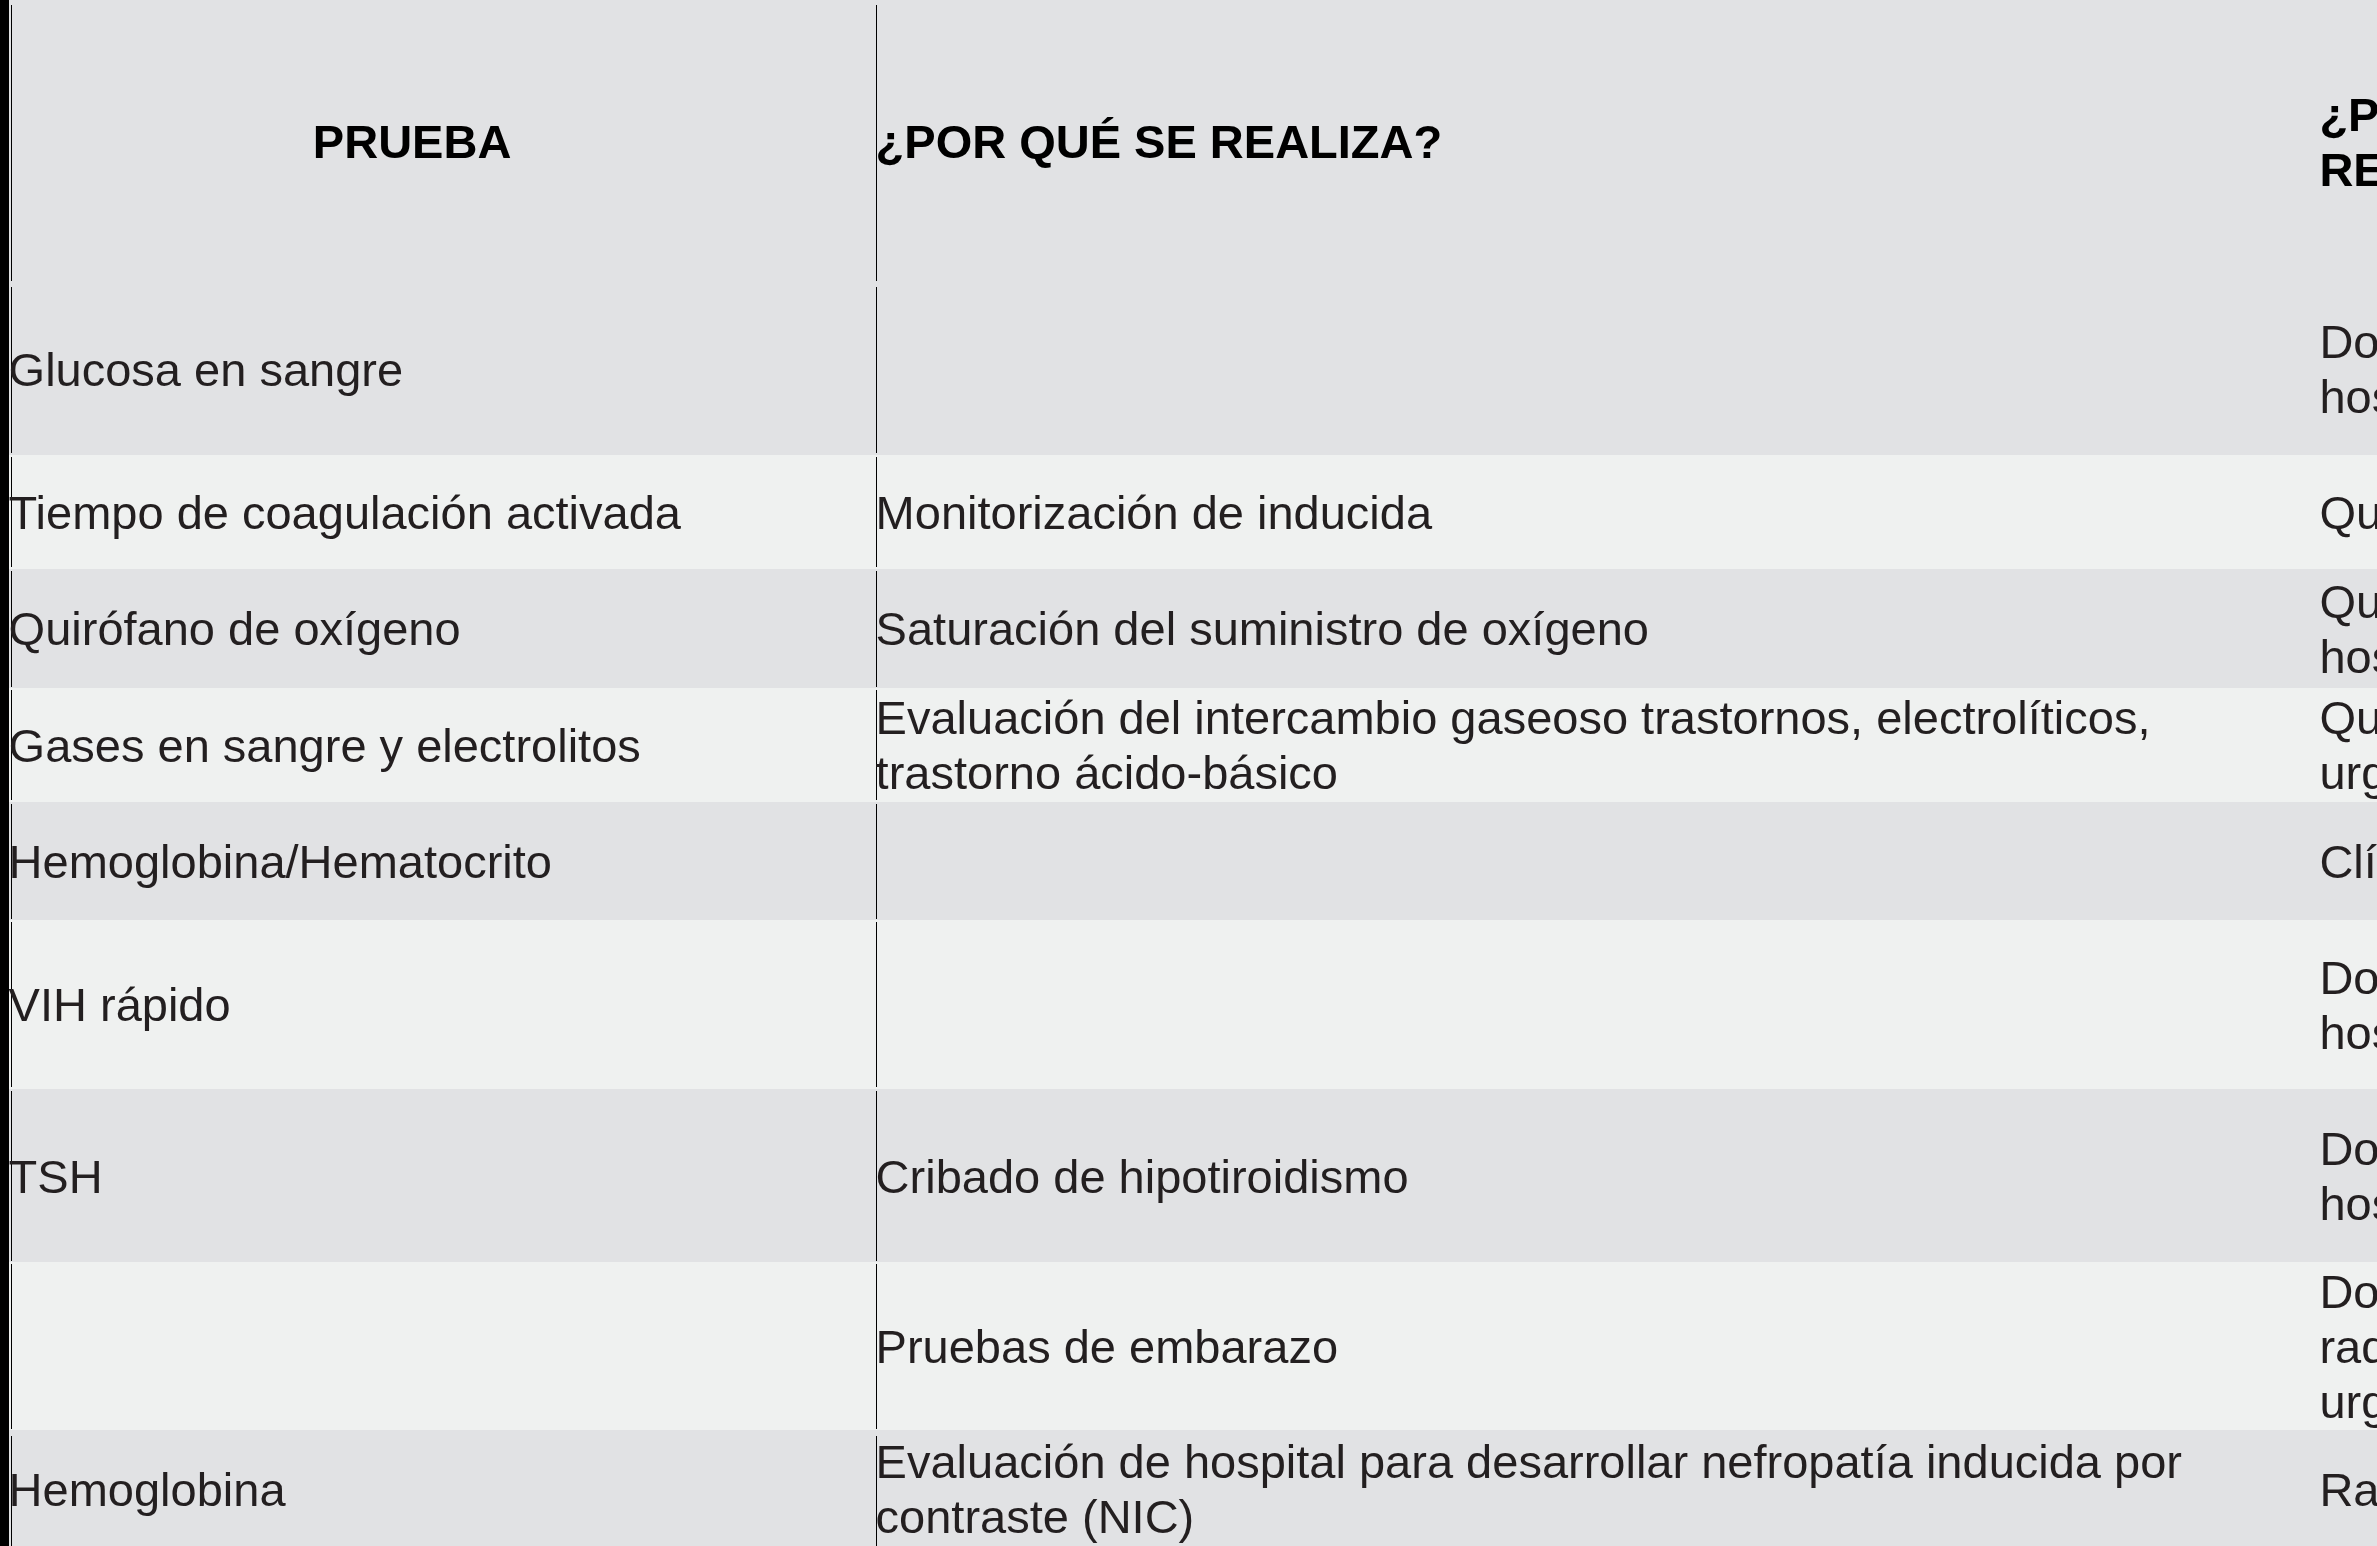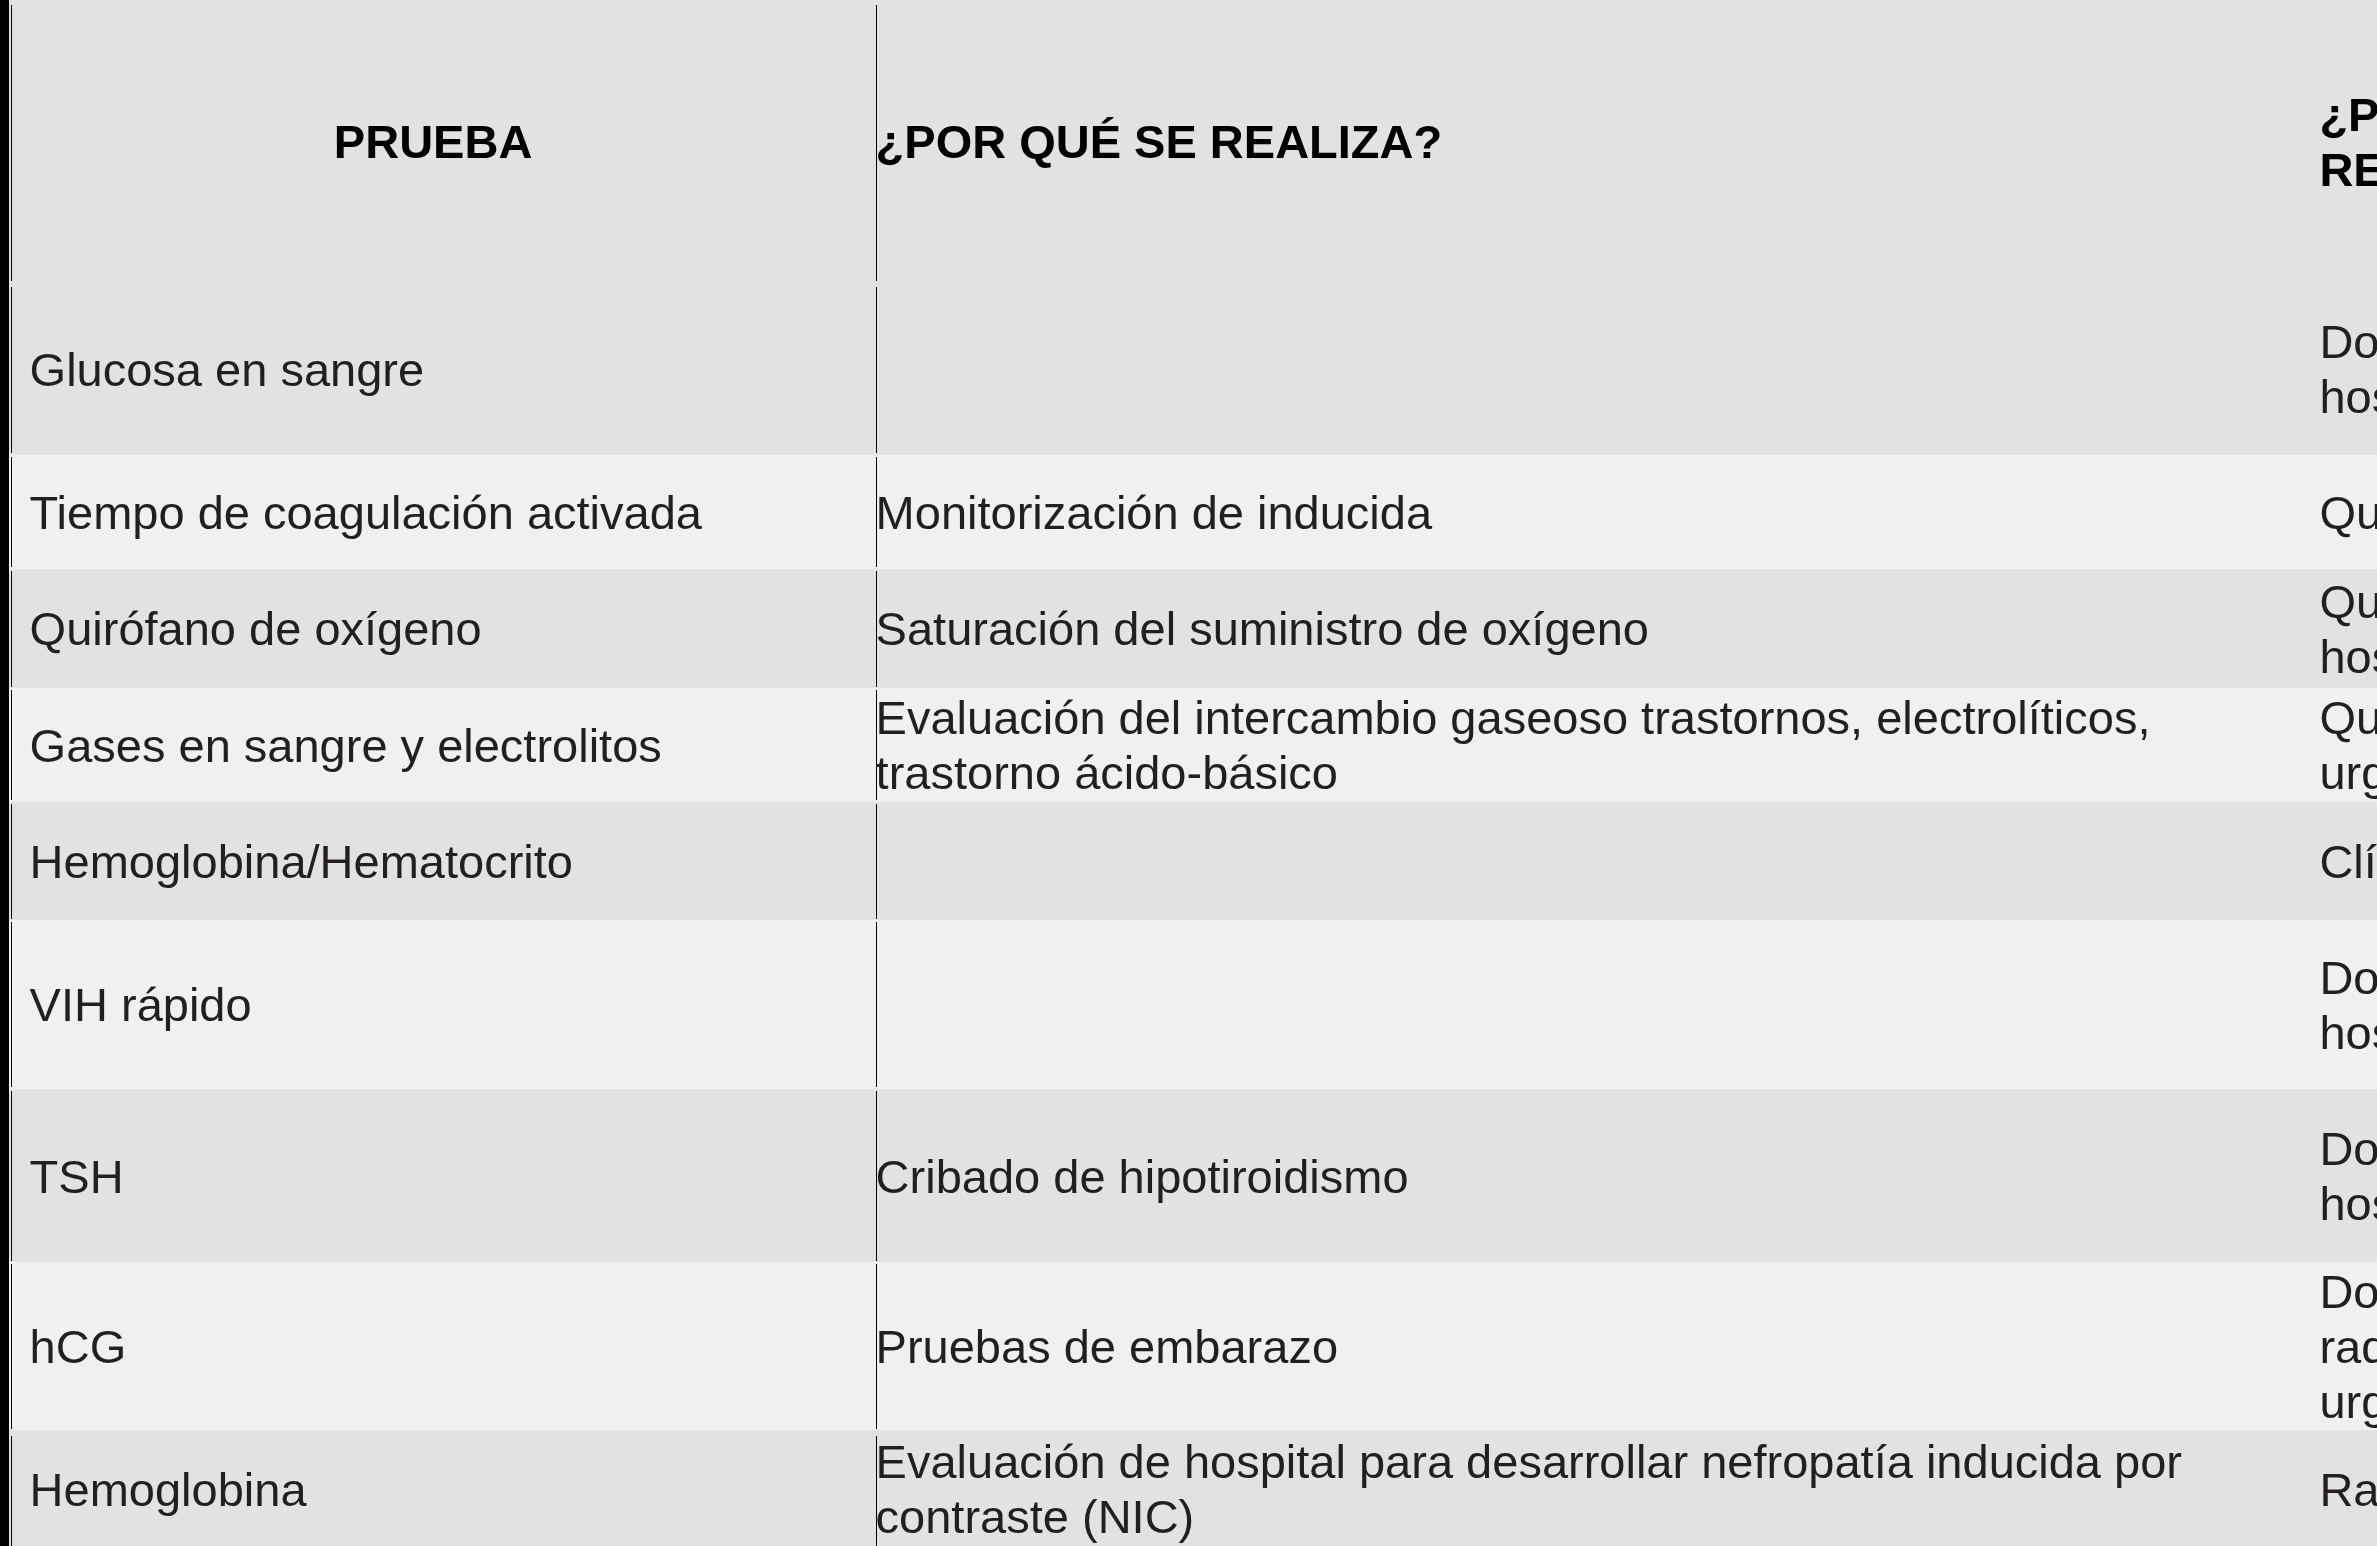--- a/index.html
+++ b/index.html
@@ -36,21 +36,21 @@
       top: 0;
       bottom: 0;
       display: flex;
       align-items: center;
       box-sizing: border-box;
       color: #231f20;
       font-size: 47px;
       line-height: 55px;
       white-space: normal;
     }
-    .c1 { left: 21px;    width: 864px; }
+    .c1 { left: 0;    width: 864px; }
     .c2 { left: 867px; width: 1439px; }
     .c3 { left: 2307px; width: 388px; padding-left: 3.8px; }
 
     .vline {
       position: absolute;
       width: 1.4px;
       background: #000000;
     }
     .vline.l1 { left: 2.4px; }
     .vline.l2 { left: 867px; }
@@ -136,21 +136,20 @@
     <div class="vline l2" style="top:1.9px; height:170px;"></div>
     <div class="cell c1">TSH</div>
     <div class="cell c2">Cribado de hipotiroidismo</div>
     <div class="cell c3">Domicilio, clínica, hospital</div>
 
   </div>
 
   <div class="row light" style="top:1262px; height:168px;">
     <div class="vline l1" style="top:1.9px; height:165px;"></div>
     <div class="vline l2" style="top:1.9px; height:165px;"></div>
-    <div class="cell c1">hCG</div>
     <div class="cell c2">Pruebas de embarazo</div>
     <div class="cell c3">Domicilio, radiología, urgencias</div>
 
   </div>
 
   <div class="row dark" style="top:1431px; height:116px;">
     <div class="vline l1" style="top:4.8px; height:111px;"></div>
     <div class="vline l2" style="top:4.8px; height:111px;"></div>
     <div class="cell c1">Hemoglobina</div>
     <div class="cell c2">Evaluación de hospital para desarrollar nefropatía inducida por contraste (NIC)</div>

